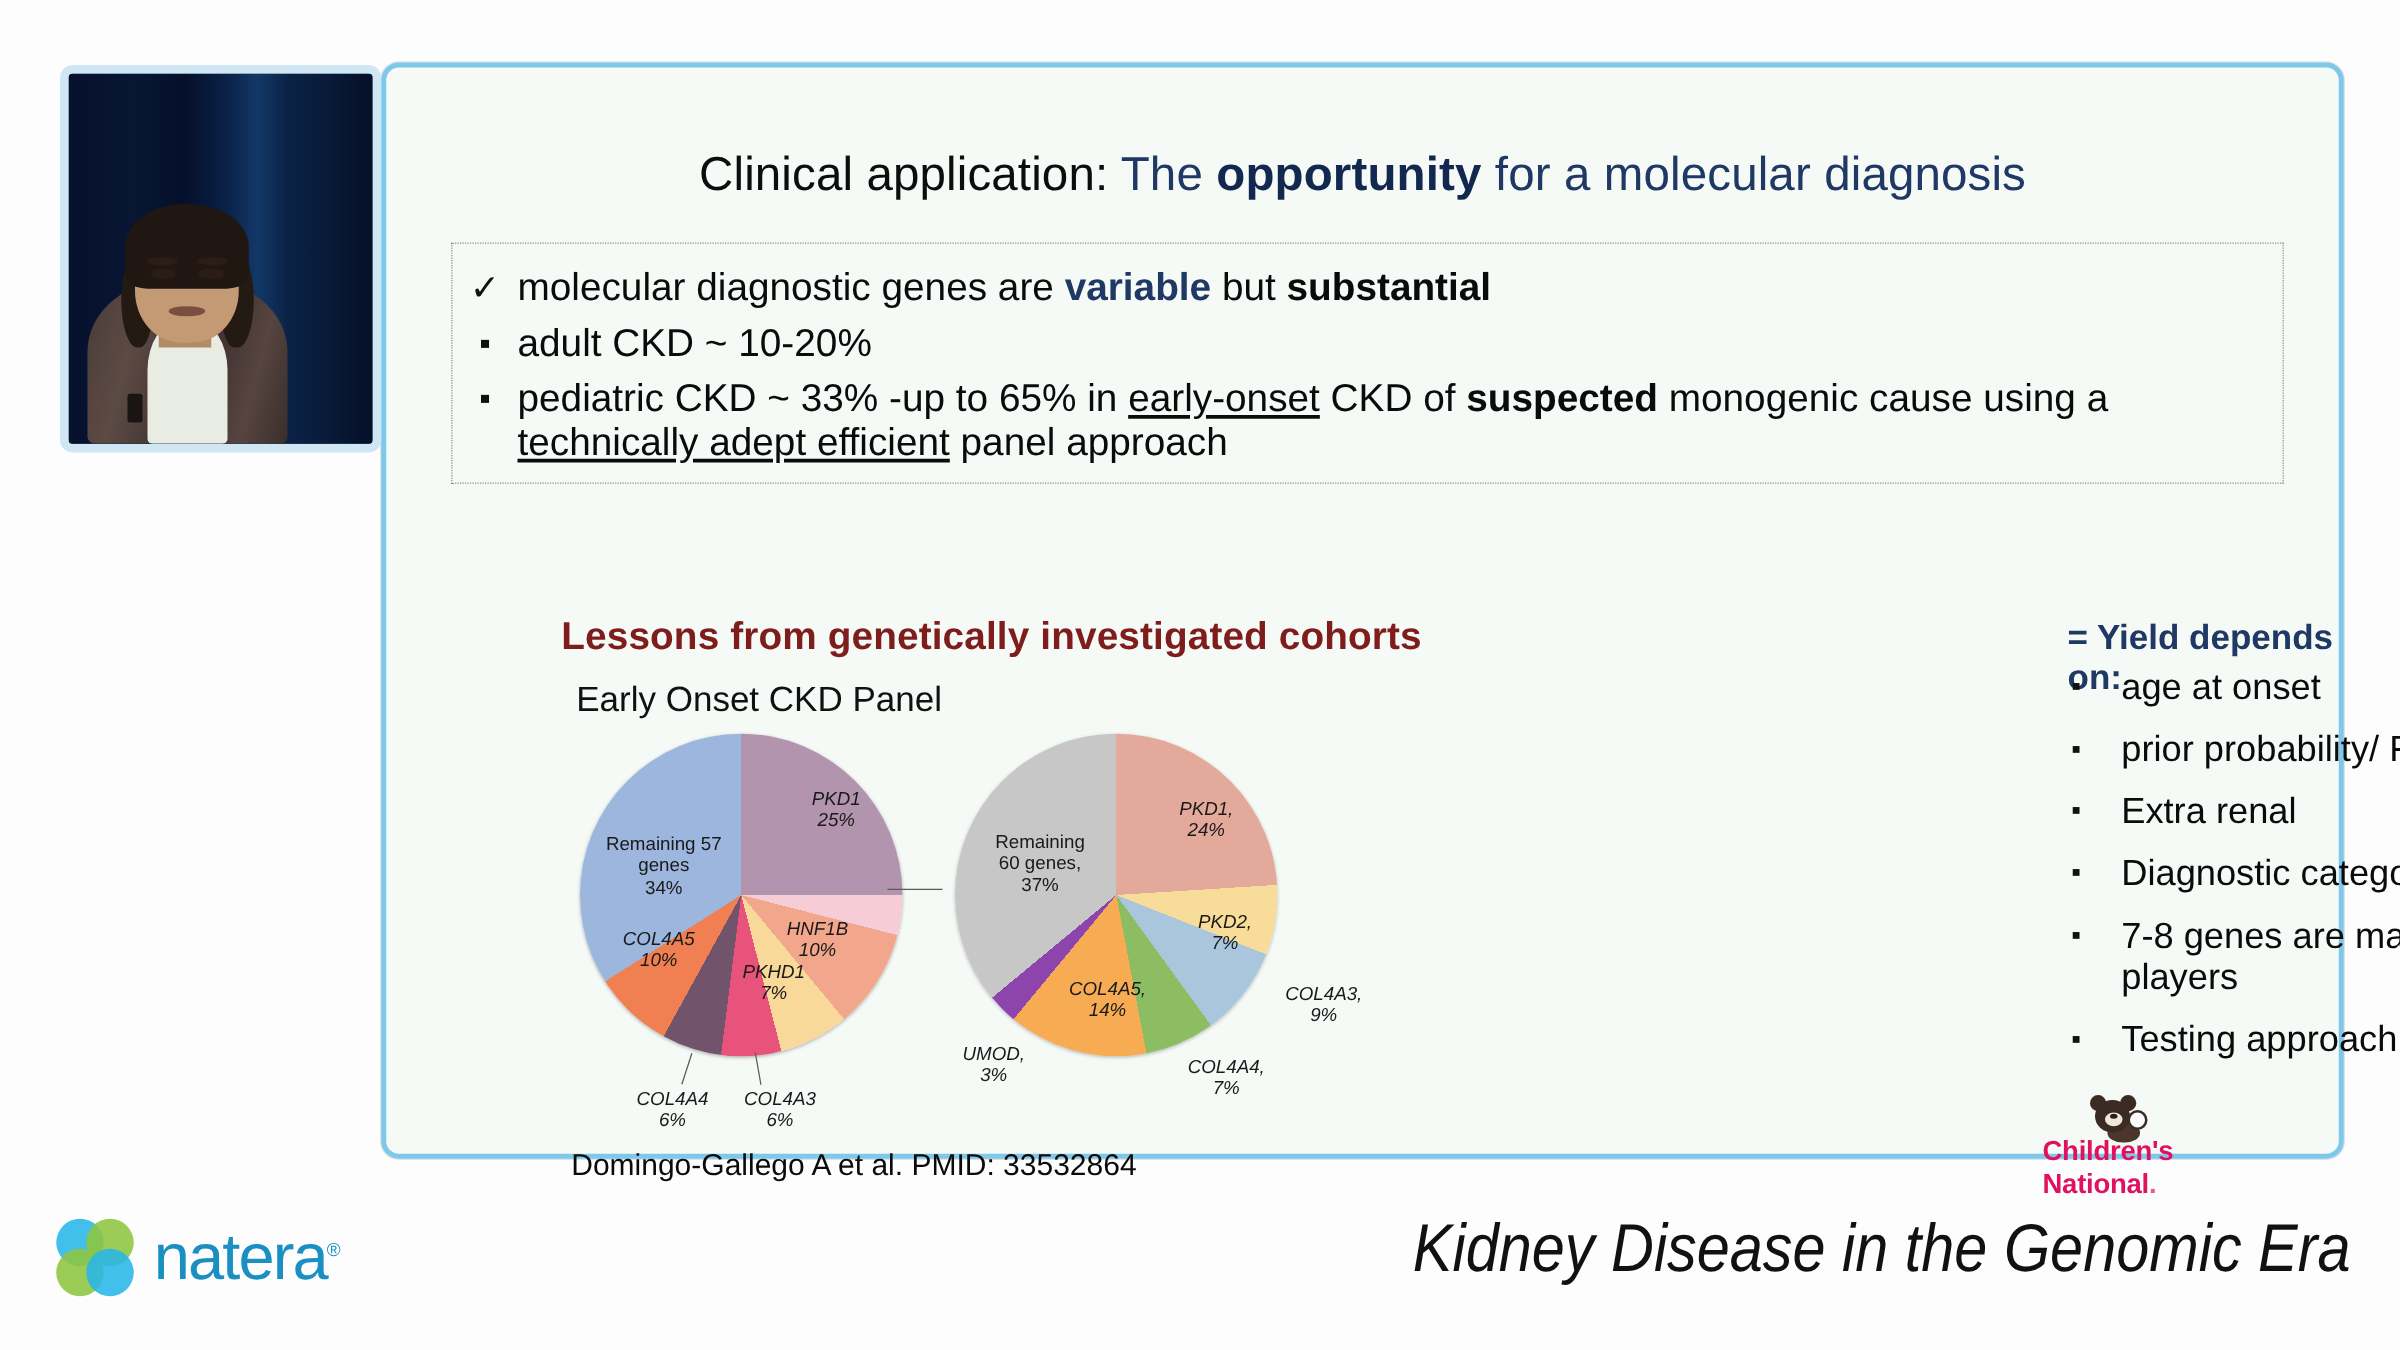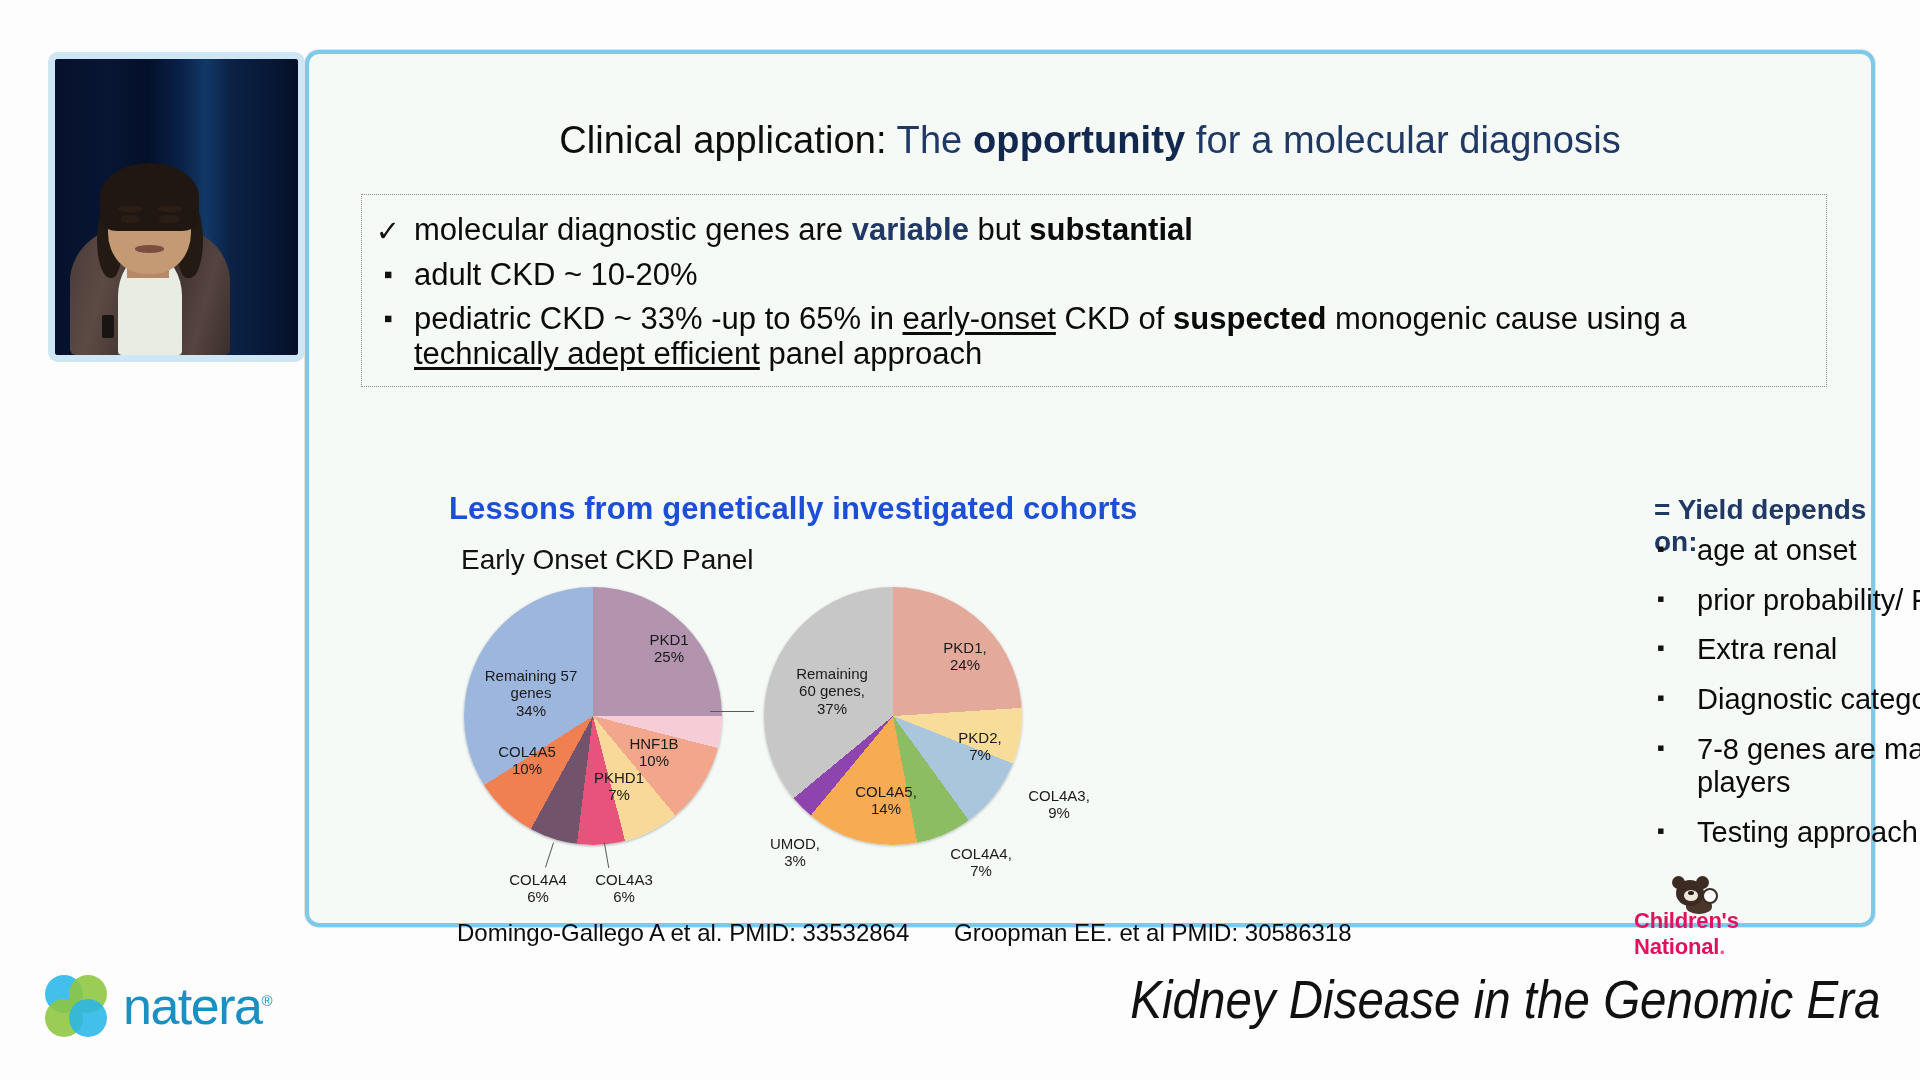--- a/index.html
+++ b/index.html
@@ -109,21 +109,21 @@
   }
   #bullet-box li .mk.chk{font-size:29px;}
   #bullet-box li .txt{flex:1;padding-right:20px;}
   #bullet-box b{font-weight:bold;}
   #bullet-box .nv{color:#1f3864;font-weight:bold;}
   #bullet-box u{text-decoration:underline;text-underline-offset:3px;}
 
   
   #lessons-heading{
     position:absolute;left:140px;top:437px;
-    font-size:31px;font-weight:bold;color:#1d4ed8;
+    font-size:31px;font-weight:bold;color:#7f1d1d;
     letter-spacing:.1px;
   }
   #yield-heading{
     position:absolute;left:1345px;top:440px;
     font-size:28px;font-weight:bold;color:#1f3864;
   }
 
   
   #chart-left-title{
     position:absolute;left:152px;top:490px;
@@ -135,20 +135,21 @@
   }
 
   
   .pie-wrap{position:absolute;}
   .pie{position:absolute;border-radius:50%;}
   .pie-lbl{
     position:absolute;
     font-size:15px;color:#1a1a1a;
     text-align:center;line-height:1.16;
     white-space:pre-line;
+    font-style:italic;
   }
   .pie-lbl.plain{font-style:normal;}
   .leader{position:absolute;background:#5a5a5a;}
 
   #pie-left-wrap{left:155px;top:533px;width:360px;height:330px;}
   #pie-left{
     left:0;top:0;width:258px;height:258px;
     box-shadow:0 1px 3px rgba(0,0,0,.30);
     background:conic-gradient(
        #b294ae   0deg  90deg,
@@ -346,21 +347,20 @@
       <span class="mk">▪</span>
       <span>7-8 genes are major players</span>
     </li>
     <li>
       <span class="mk">▪</span>
       <span>Testing approach</span>
     </li>
   </ul>
 
   <div id="cite-left" class="citation">Domingo-Gallego A et al. PMID: 33532864</div>
-  <div id="cite-right" class="citation">Groopman EE. et al PMID: 30586318</div>
 
   <div id="cn-logo">
     <div id="cn-bear">
       <div class="bear-ear l"></div>
       <div class="bear-ear r"></div>
       <div class="bear-body"></div>
       <div class="bear-head"></div>
       <div class="bear-snout"></div>
       <div class="bear-nose"></div>
       <div class="bear-ball"></div>

